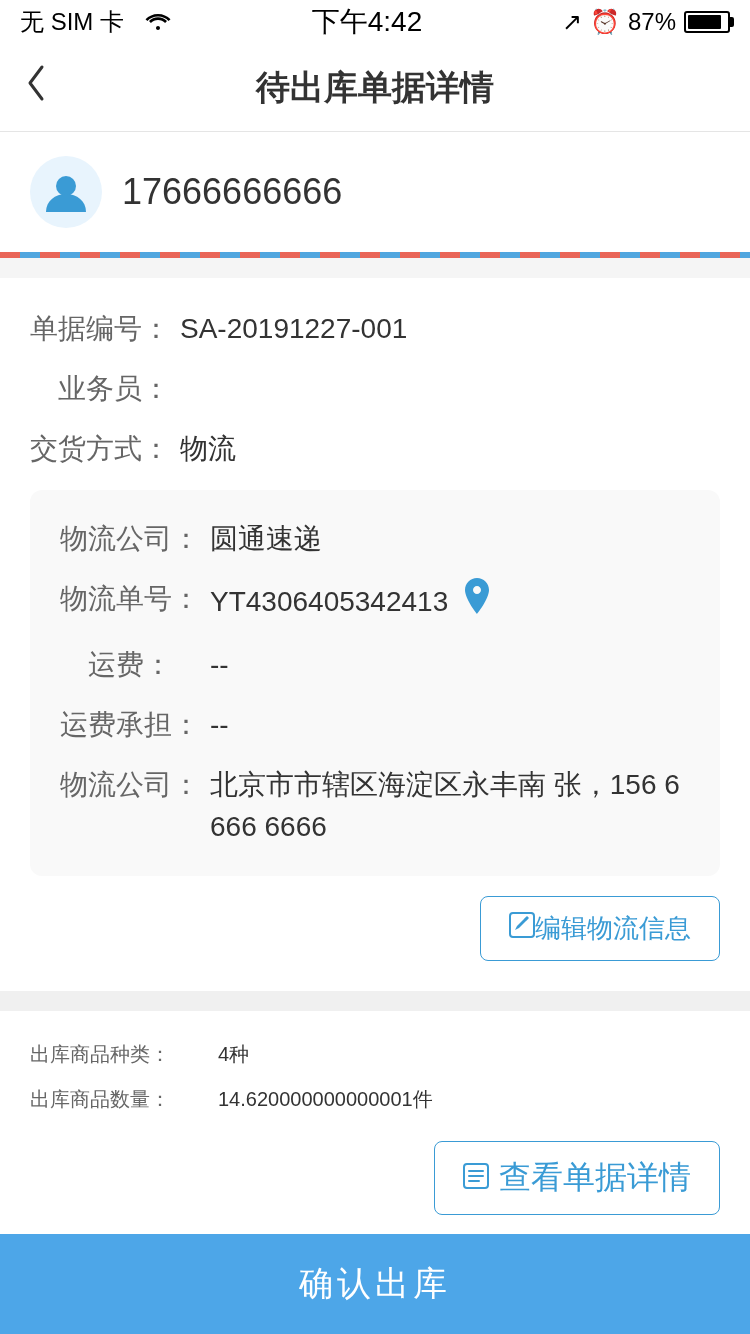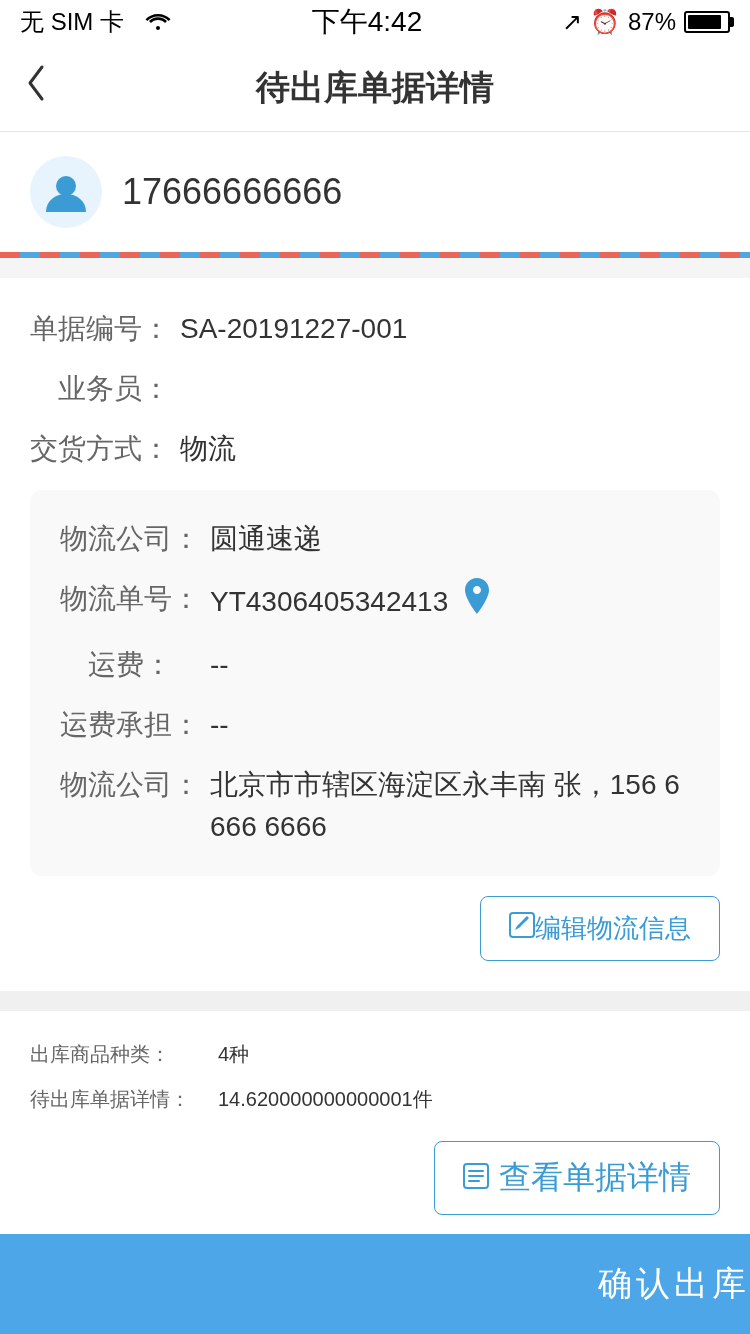--- a/index.html
+++ b/index.html
@@ -223,21 +223,21 @@
     
     .confirm-btn-bar {
       position: fixed;
       bottom: 0;
       left: 0;
       width: 750px;
       background: #4da6e8;
       height: 100px;
       display: flex;
       align-items: center;
-      justify-content: flex-end;
+      justify-content: center;
       cursor: pointer;
     }
     .confirm-btn-text {
       color: #fff;
       font-size: 34px;
       font-weight: 500;
       letter-spacing: 4px;
     }
     .battery-block {
       display: inline-flex;
@@ -371,21 +371,21 @@
 </div>
 
 <div class="section-divider"></div>
 
 <div class="goods-section">
   <div class="goods-row">
     <span class="goods-label">出库商品种类：</span>
     <span class="goods-value">4种</span>
   </div>
   <div class="goods-row">
-    <span class="goods-label">待出库单据详情：</span>
+    <span class="goods-label">出库商品数量：</span>
     <span class="goods-value">14.620000000000001件</span>
   </div>
 
   <div class="view-detail-btn-row">
     <button class="view-detail-btn">
       <span>
         <svg width="26" height="26" viewBox="0 0 26 26" fill="none">
           <rect x="1" y="1" width="24" height="24" rx="3" stroke="#3a9bd5" stroke-width="2" fill="none"></rect>
           <line x1="6" y1="8" x2="20" y2="8" stroke="#3a9bd5" stroke-width="2" stroke-linecap="round"></line>
           <line x1="6" y1="13" x2="20" y2="13" stroke="#3a9bd5" stroke-width="2" stroke-linecap="round"></line>

